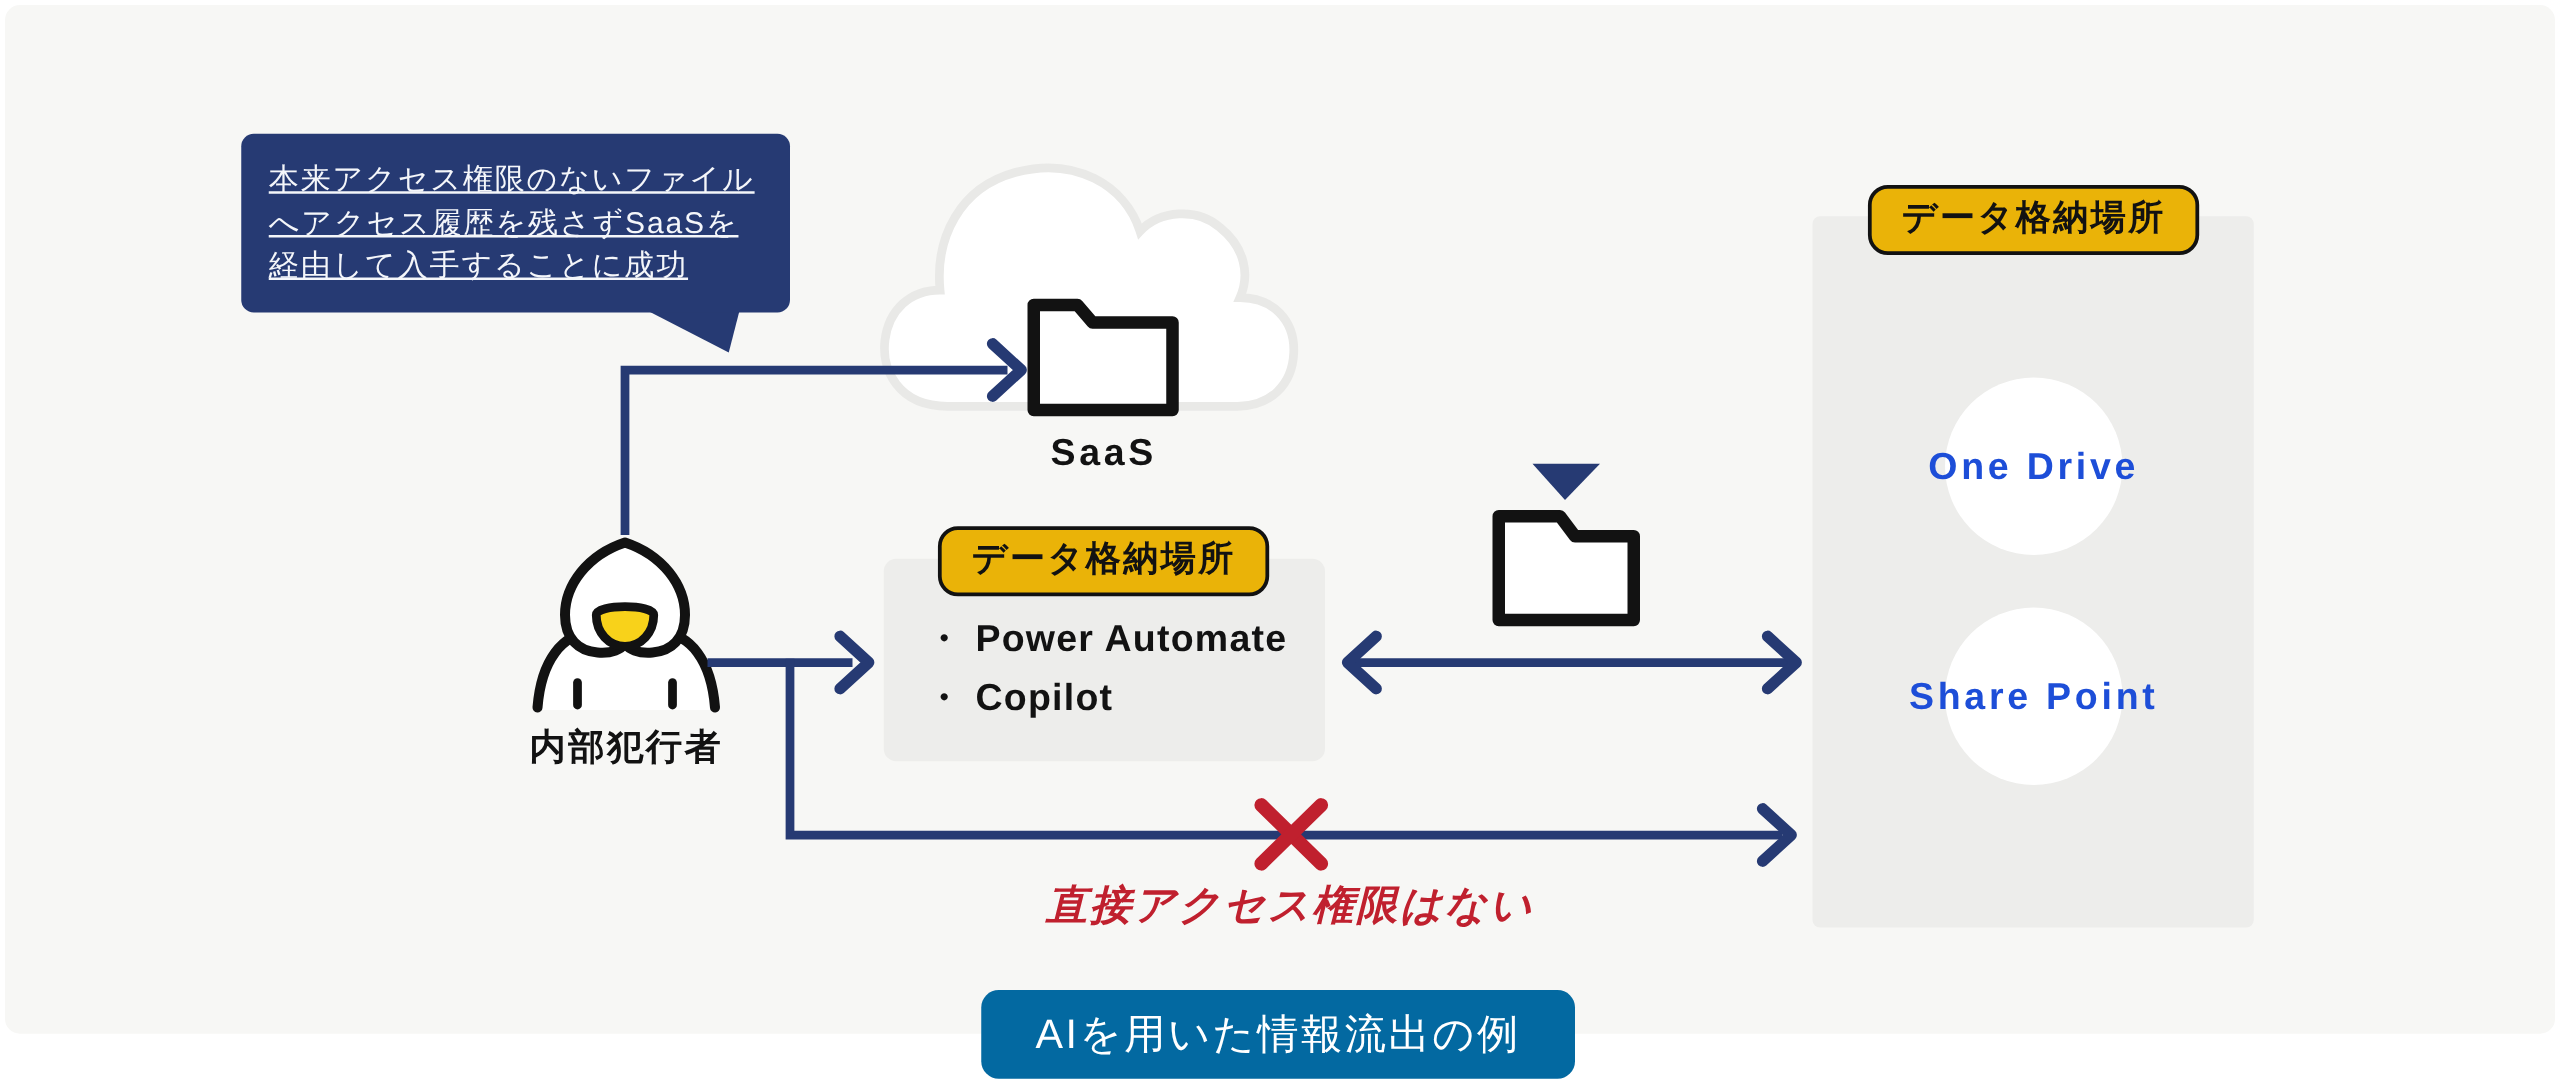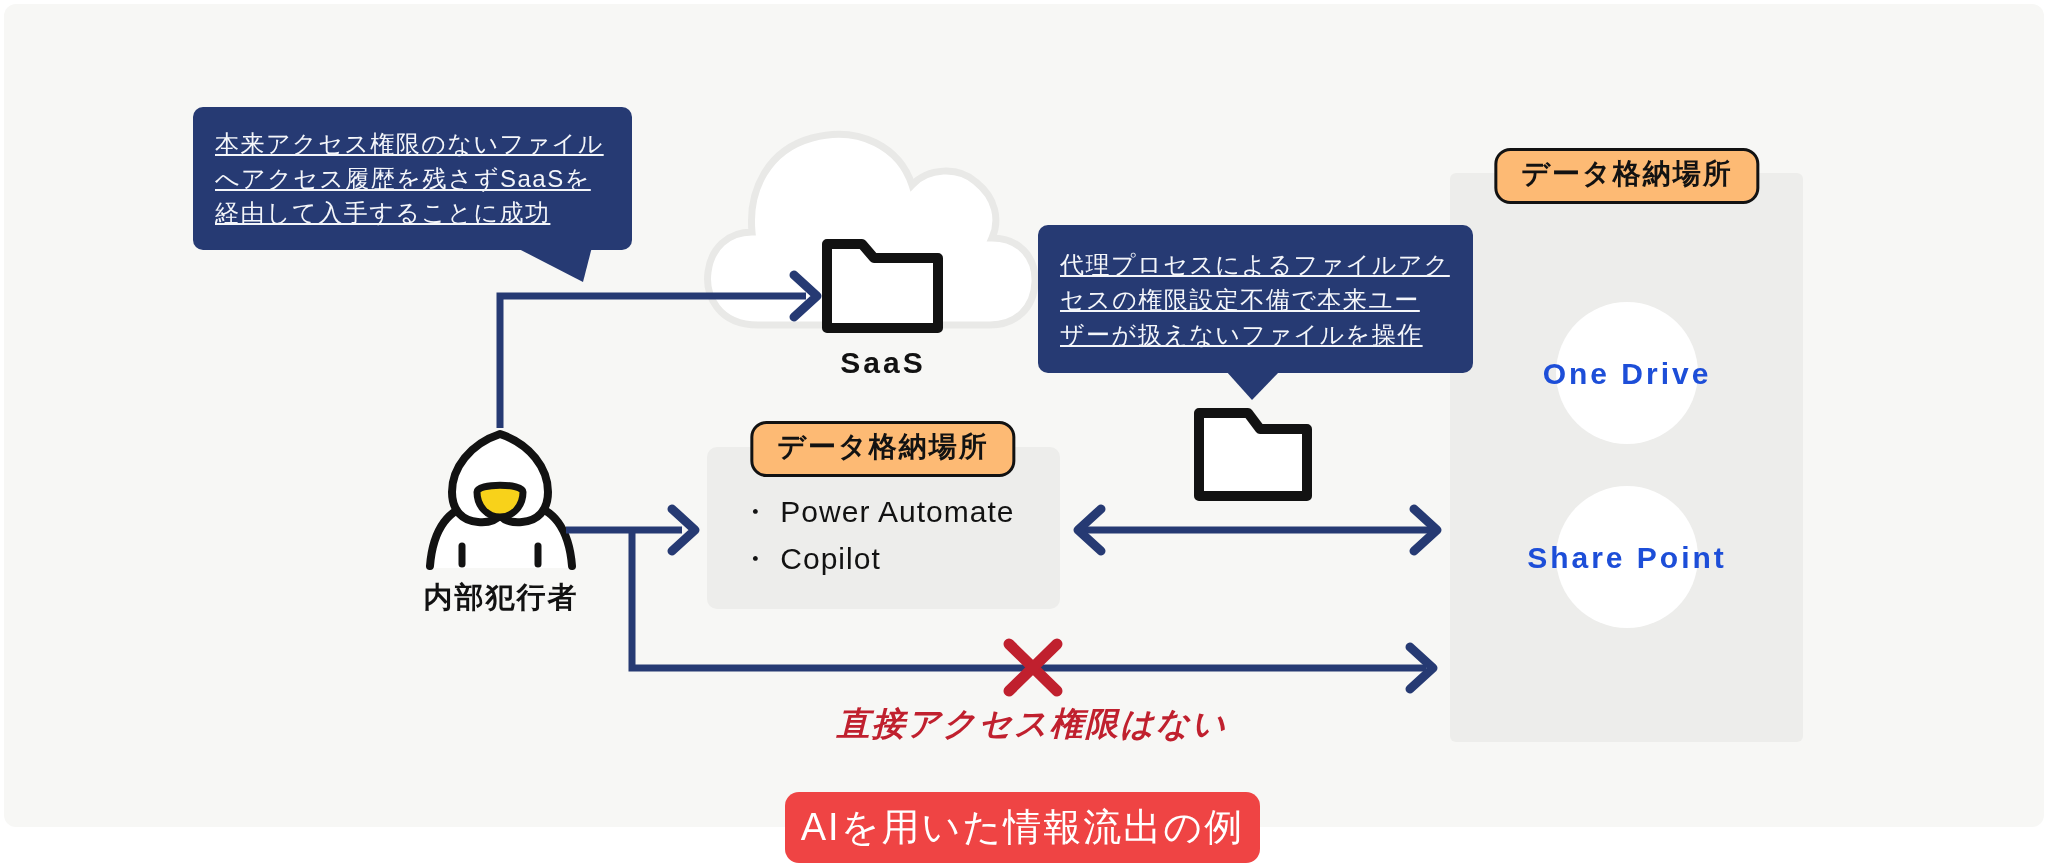--- a/index.html
+++ b/index.html
@@ -5,53 +5,53 @@
   html,body{margin:0;padding:0;background:#ffffff;}
   .canvas{position:relative;width:2048px;height:864px;background:#ffffff;overflow:hidden;
           font-family:"Liberation Sans","DejaVu Sans",sans-serif;}
   .panel{position:absolute;left:4px;top:4px;width:2040px;height:823px;background:#f7f7f5;border-radius:12px;}
   .svg-overlay{position:absolute;left:0;top:0;width:2048px;height:864px;pointer-events:none;}
 
   .gray-box{position:absolute;background:#ededeb;}
   .storage-panel{left:1450px;top:173px;width:353px;height:569px;border-radius:6px;}
   .proxy-box{left:707px;top:447px;width:353px;height:162px;border-radius:10px;}
 
-  .pill{position:absolute;transform:translateX(-50%);background:#fdba74;border:3.5px solid #121212;
+  .pill{position:absolute;transform:translateX(-50%);background:#eab308;border:3.5px solid #121212;
         border-radius:16px;padding:0 24px;height:50px;line-height:46px;font-size:28px;font-weight:bold;
         color:#121212;letter-spacing:2px;white-space:nowrap;}
   .storage-pill{left:1627px;top:148px;}
   .proxy-pill{left:883px;top:421px;}
 
   .circle{position:absolute;width:142px;height:142px;border-radius:50%;background:#ffffff;}
   .circle-onedrive{left:1556px;top:302px;}
   .circle-sharepoint{left:1556px;top:486px;}
   .service-label{position:absolute;transform:translate(-50%,-50%);font-size:30px;font-weight:bold;
                  color:#1d4ed8;letter-spacing:3px;white-space:nowrap;}
   .label-onedrive{left:1627px;top:374px;}
   .label-sharepoint{left:1627px;top:558px;}
 
-  .proxy-items{position:absolute;left:740px;top:488px;font-size:30px;font-weight:normal;color:#121212;
+  .proxy-items{position:absolute;left:740px;top:488px;font-size:30px;font-weight:bold;color:#121212;
                letter-spacing:1px;line-height:47px;white-space:nowrap;}
   .proxy-item{display:block;}
 
   .bubble{position:absolute;background:#263a73;border-radius:10px;color:#f4f6fa;font-size:24px;
           line-height:34.5px;letter-spacing:1.5px;padding:20px 22px;box-sizing:border-box;}
   .bubble-1{left:193px;top:107px;width:439px;height:143px;}
   .bubble-2{left:1038px;top:225px;width:435px;height:148px;padding-top:22px;line-height:35px;}
   .bubble-line{display:block;white-space:nowrap;text-decoration:underline;}
 
   .node-label{position:absolute;transform:translateX(-50%);font-weight:bold;color:#121212;white-space:nowrap;text-align:right;}
   .saas-label{left:883px;top:346px;font-size:30px;letter-spacing:3px;}
   .insider-label{left:501px;top:578px;font-size:29px;letter-spacing:2px;}
 
   .warning-label{position:absolute;left:1032px;top:702px;transform:translateX(-50%);font-size:33px;
                  font-weight:bold;color:#c0202e;letter-spacing:2px;white-space:nowrap;font-style:italic;}
 
-  .caption{position:absolute;left:785px;top:792px;width:475px;height:71px;background:#ef4444;border-radius:14px;
-           display:flex;align-items:center;justify-content:center;color:#ffffff;font-size:38px;
+  .caption{position:absolute;left:785px;top:792px;width:475px;height:71px;background:#0369a1;border-radius:14px;
+           display:flex;align-items:center;justify-content:center;color:#ffffff;font-size:33px;
            font-weight:500;letter-spacing:2px;white-space:nowrap;}
 </style>
 </head>
 <body>
 
 <div class="canvas">
 
   <div class="panel"></div>
 
   <div class="gray-box storage-panel"></div>
@@ -122,21 +122,16 @@
 
   <div class="node-label saas-label">SaaS</div>
   <div class="node-label insider-label">内部犯行者</div>
   <div class="warning-label">直接アクセス権限はない</div>
 
   <div class="bubble bubble-1">
     <span class="bubble-line">本来アクセス権限のないファイル</span>
     <span class="bubble-line">へアクセス履歴を残さずSaaSを</span>
     <span class="bubble-line">経由して入手することに成功</span>
   </div>
-  <div class="bubble bubble-2">
-    <span class="bubble-line">代理プロセスによるファイルアク</span>
-    <span class="bubble-line">セスの権限設定不備で本来ユー</span>
-    <span class="bubble-line">ザーが扱えないファイルを操作</span>
-  </div>
 
   <div class="caption">AIを用いた情報流出の例</div>
 
 </div>
 
 </body></html>

